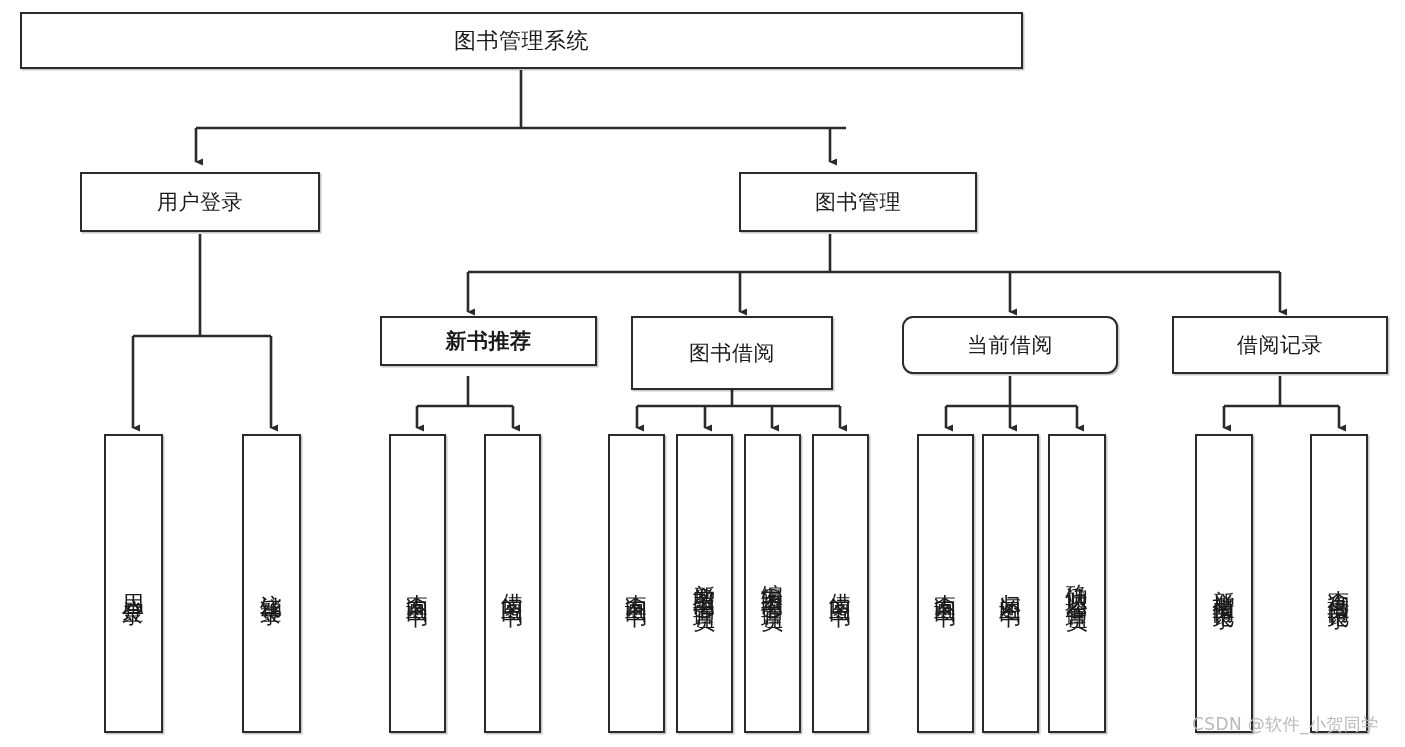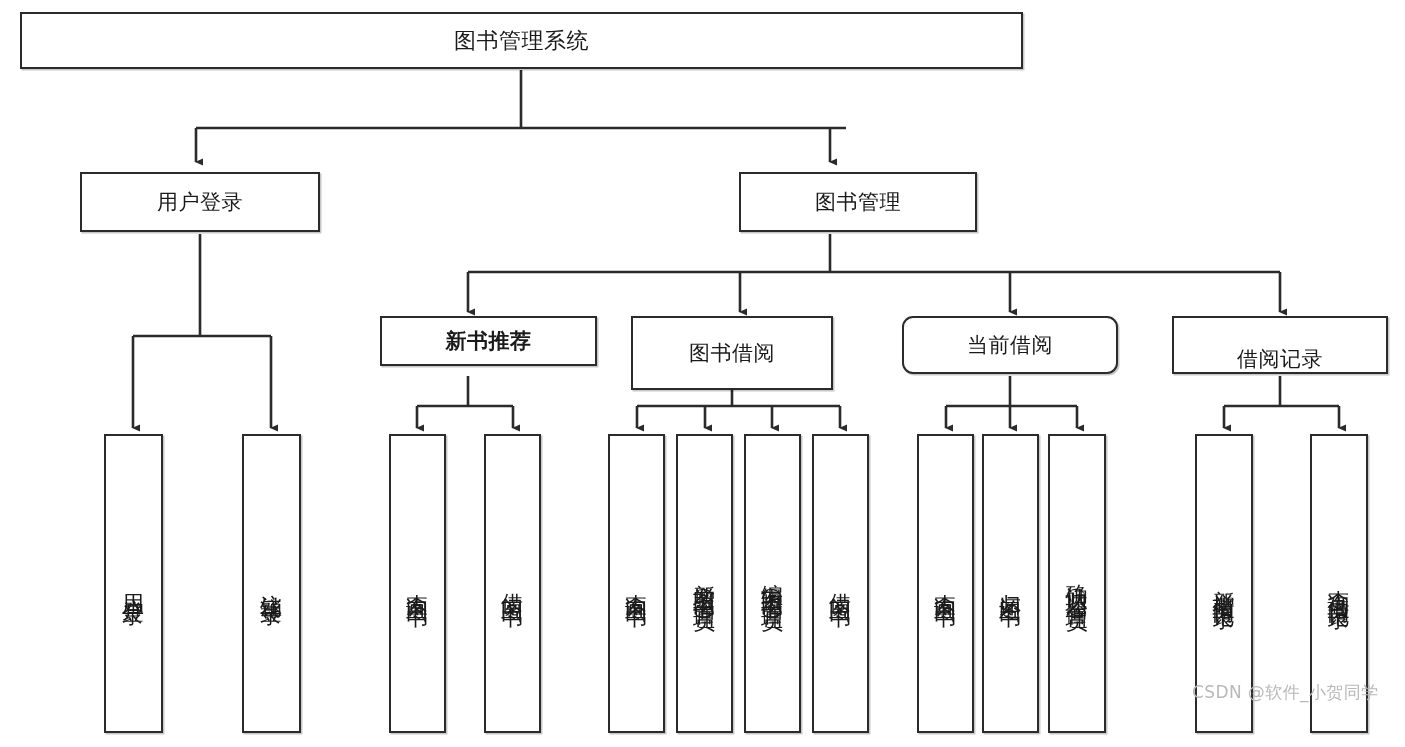--- a/index.html
+++ b/index.html
@@ -60,21 +60,21 @@
     writing-mode: vertical-rl;
     text-orientation: upright;
     font-size: 22px;
     line-height: 1.05;
     letter-spacing: 4px;
     white-space: nowrap;
   }
   .watermark {
     position: absolute;
     left: 1192px;
-    top: 681px;
+    top: 713px;
     font-size: 17px;
     color: #b9b9b9;
     white-space: nowrap;
     font-family: "DejaVu Sans", "Liberation Sans", sans-serif;
     letter-spacing: 0.4px;
   }
 </style>
 </head>
 <body>
 
@@ -147,21 +147,21 @@
   </div>
 
   <div class="node horiz" style="left:631px; top:316px; width:202px; height:74px;">
     <span class="node-label">图书借阅</span>
   </div>
 
   <div class="node horiz" style="left:902px; top:316px; width:216px; height:58px;border-radius:11px;">
     <span class="node-label">当前借阅</span>
   </div>
 
-  <div class="node horiz" style="left:1172px; top:316px; width:216px; height:58px;align-items:flex-end;">
+  <div class="node horiz" style="left:1172px; top:316px; width:216px; height:58px;">
     <span class="node-label">借阅记录</span>
   </div>
 
   <div class="node vert" style="left:104px; top:434px; width:59px; height:299px;">
     <span class="node-label">用户登录</span>
   </div>
 
   <div class="node vert" style="left:242px; top:434px; width:59px; height:299px;">
     <span class="node-label">注销登录</span>
   </div>

